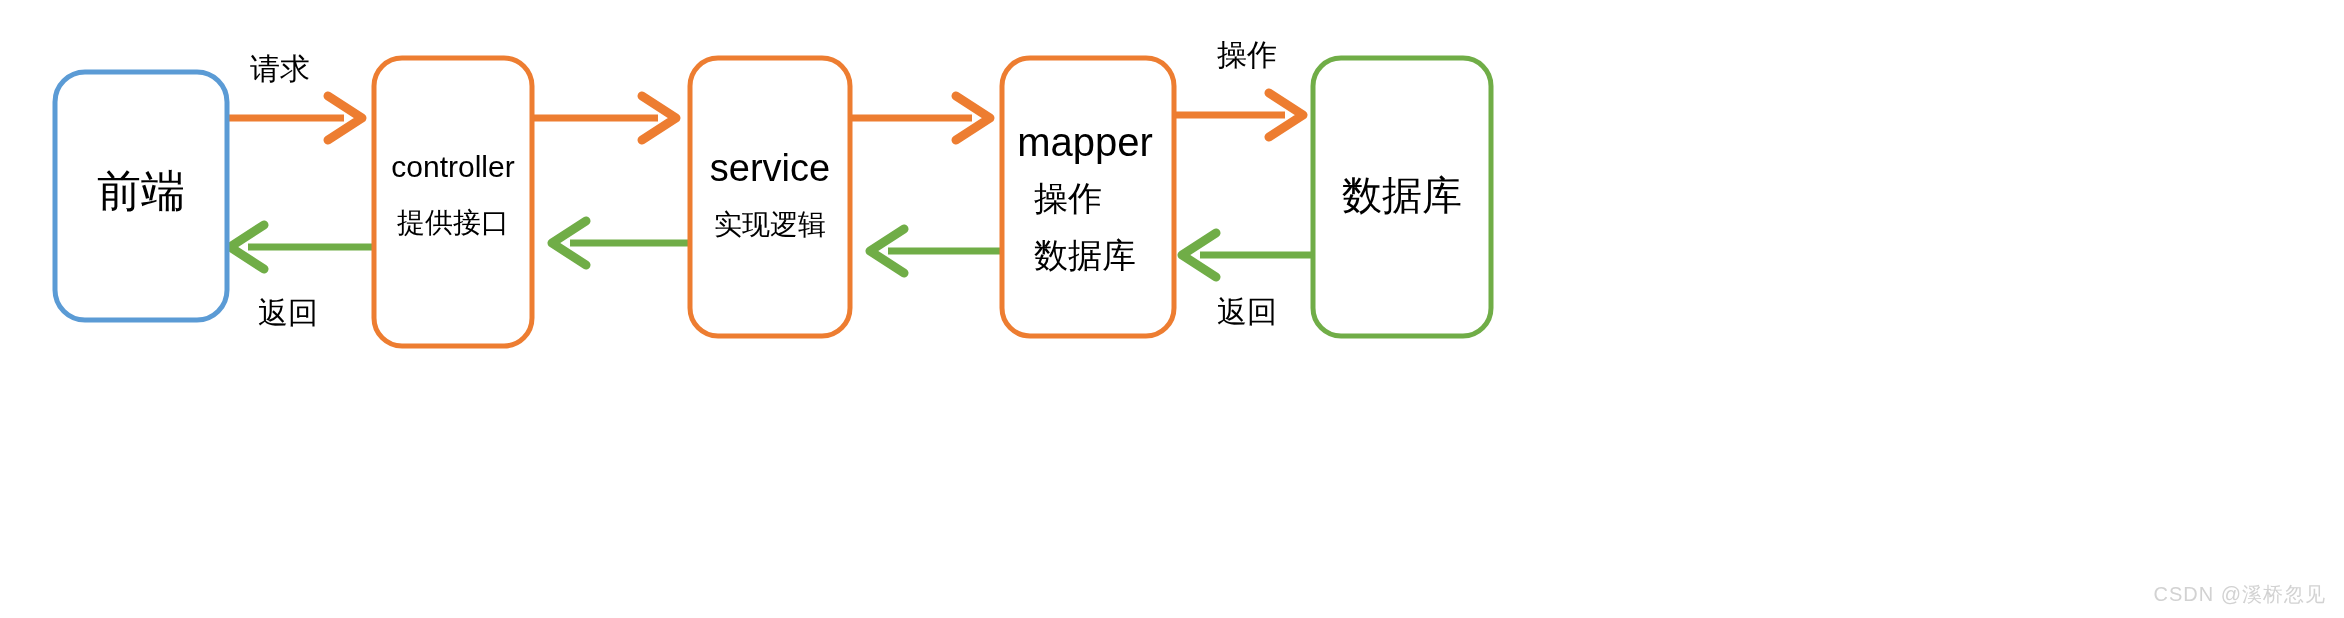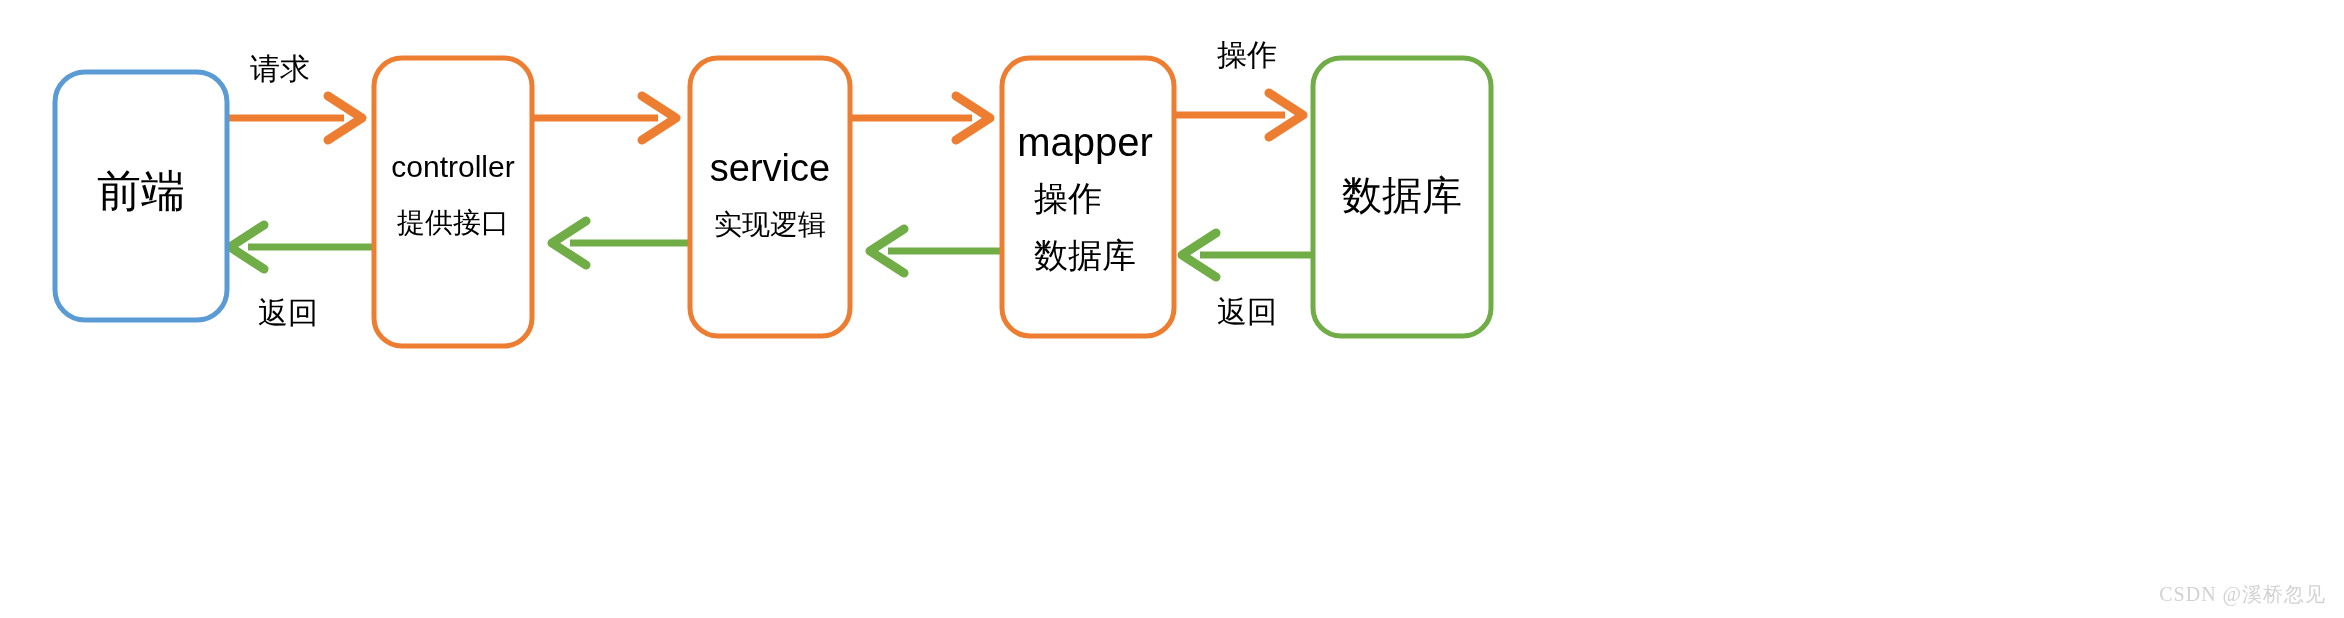--- a/index.html
+++ b/index.html
@@ -43,21 +43,21 @@
     font-family: "Liberation Serif", "DejaVu Serif", serif;
     fill: #000000;
     font-size: 30px;
     text-anchor: middle;
     dominant-baseline: middle;
   }
   .watermark {
     position: absolute;
     right: 18px;
     bottom: 10px;
-    font-family: Liberation Serif, serif;
+    font-family: Liberation Sans, sans-serif;
     font-size: 20px;
     color: #d2d2d2;
     letter-spacing: 1px;
     user-select: none;
     white-space: nowrap;
   }
 </style>
 </head>
 <body>
 

